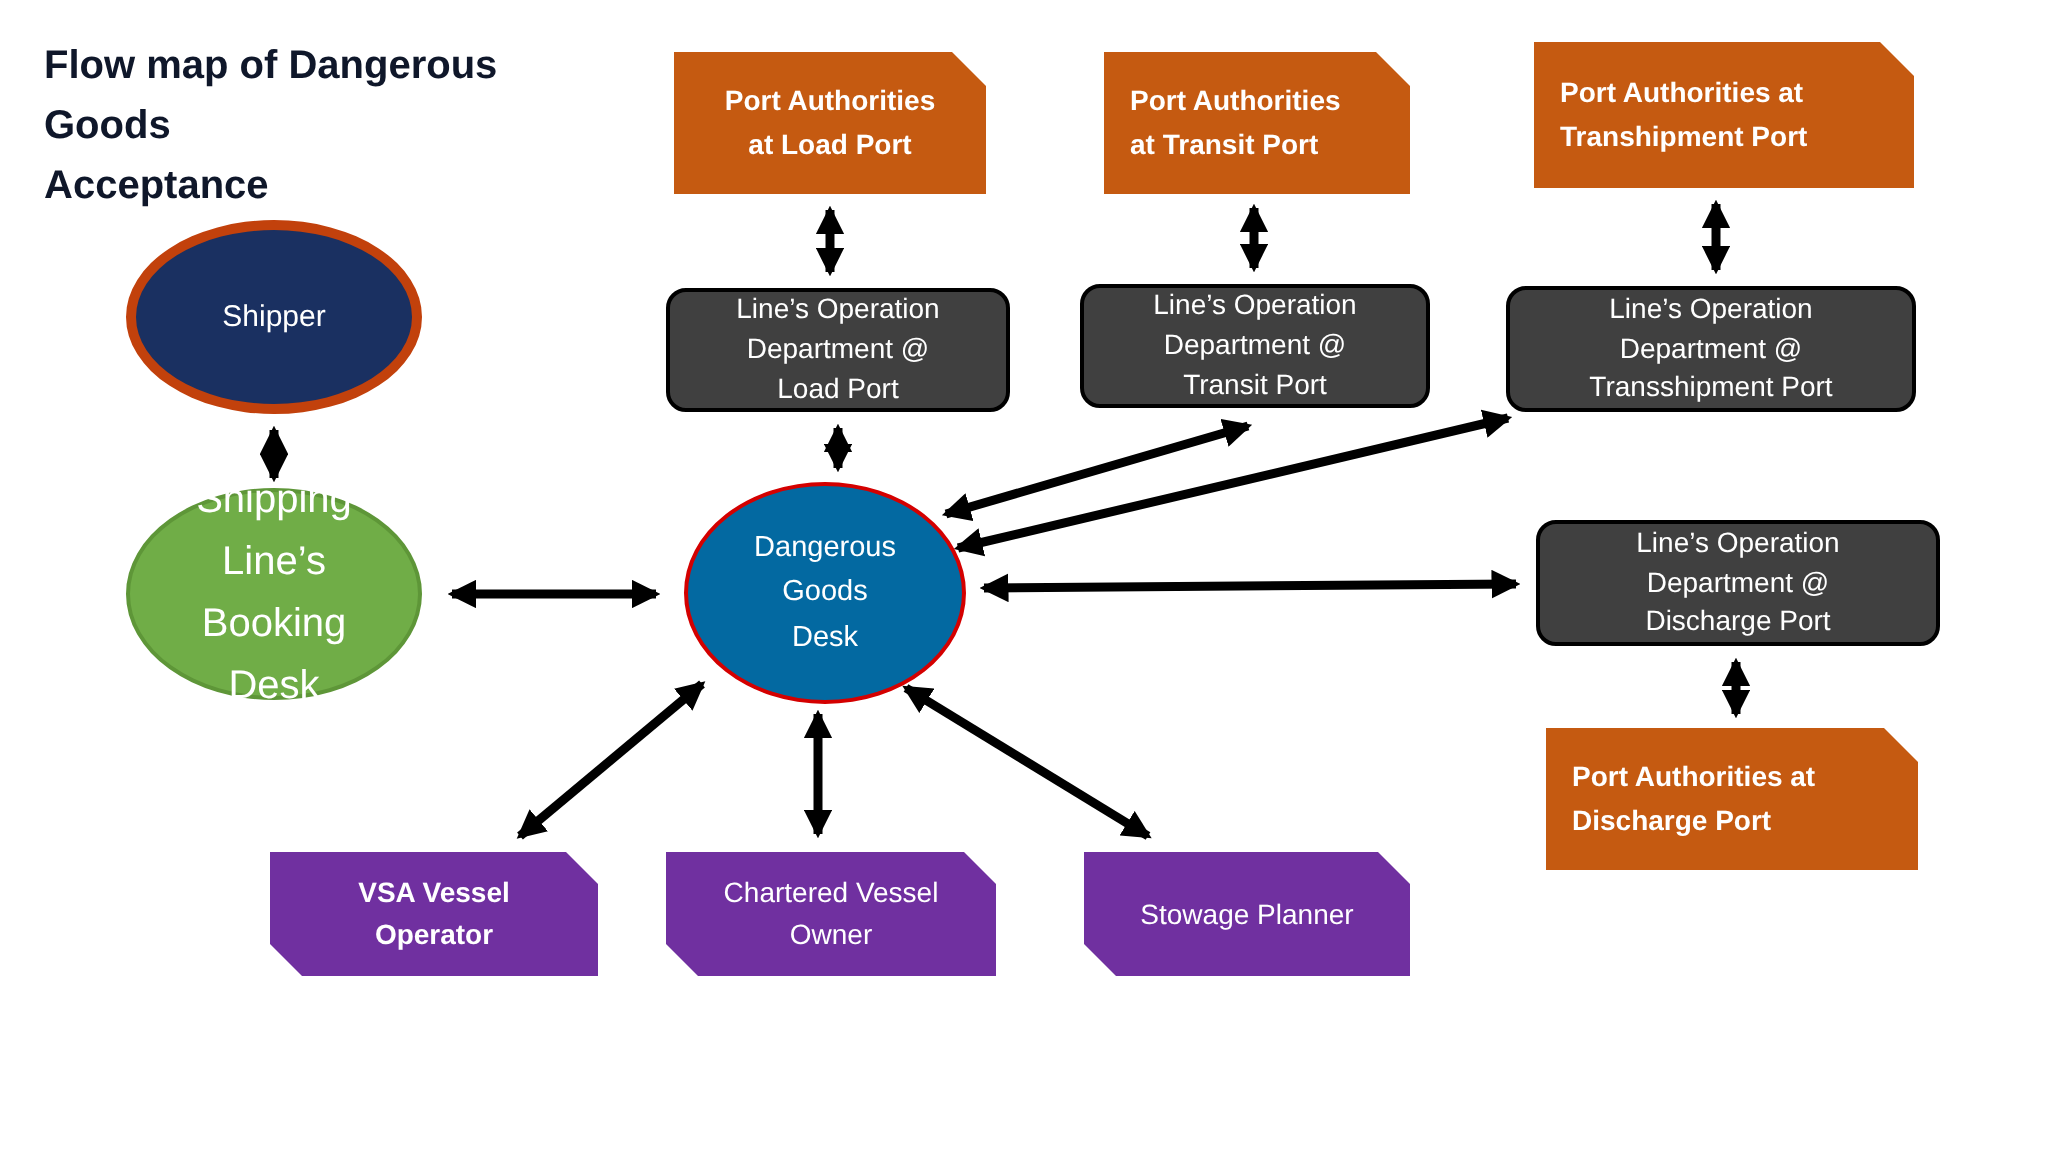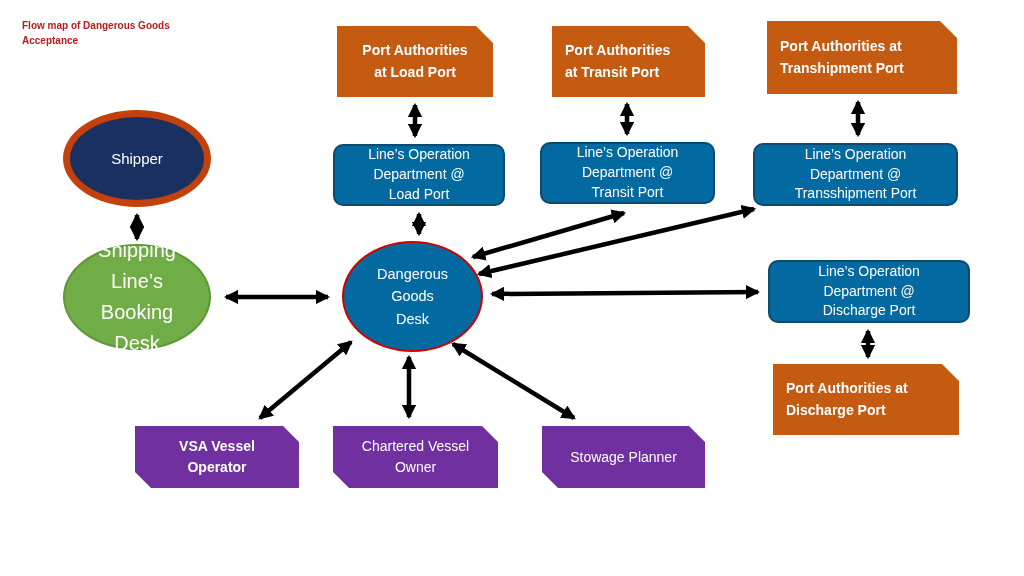--- a/index.html
+++ b/index.html
@@ -8,64 +8,64 @@
     width: 1024px;
     height: 576px;
     background: #ffffff;
     font-family: "Liberation Sans", sans-serif;
     overflow: hidden;
   }
   .title {
     position: absolute;
     left: 22px; top: 18px;
     width: 270px;
-    font-size: 10px;
+    font-size: 20px;
     font-weight: bold;
-    color: #b91c1c;
+    color: #0f172a;
     line-height: 1.5;
     white-space: pre-line;
   }
   .node {
     position: absolute;
     display: flex;
     align-items: center;
     justify-content: center;
     box-sizing: border-box;
     color: #ffffff;
   }
   .node-label {
     white-space: pre-line;
     text-align: center;
     width: 100%;
   }
   
   .ellipse { border-radius: 50%; }
   .blue-box {
-    background: #0369a1;
-    border: 2px solid #0c4a6e;
+    background: #404040;
+    border: 2px solid #000000;
     border-radius: 10px;
     font-size: 14px;
     line-height: 1.42;
   }
   .orange-box {
     background: #c55a11;
     font-size: 14px;
     font-weight: bold;
     line-height: 1.55;
     clip-path: polygon(0 0, calc(100% - 17px) 0, 100% 17px, 100% 100%, 0 100%);
   }
   .orange-box.left-text .node-label { text-align: left; padding-left: 13px; }
   .purple-box {
     background: #7030a0;
     font-size: 14px;
     line-height: 1.5;
     clip-path: polygon(0 0, calc(100% - 16px) 0, 100% 16px, 100% 100%, 16px 100%, 0 calc(100% - 16px));
   }
   
-  #n-shipper   { left: 63px;  top: 110px; width: 148px; height: 97px;  background: #1a3061; border: 7px solid #c2410c; font-size: 15px; }
+  #n-shipper   { left: 63px;  top: 110px; width: 148px; height: 97px;  background: #1a3061; border: 5px solid #c2410c; font-size: 15px; }
   #n-booking   { left: 63px;  top: 244px; width: 148px; height: 106px; background: #70ad47; border: 2px solid #5e9638; font-size: 20px; line-height: 1.55; }
   #n-dgdesk    { left: 342px; top: 241px; width: 141px; height: 111px; background: #0369a1; border: 2px solid #d40000; font-size: 14.5px; line-height: 1.55; }
   #n-o-load      { left: 337px; top: 26px;  width: 156px; height: 71px; }
   #n-o-transit   { left: 552px; top: 26px;  width: 153px; height: 71px; }
   #n-o-tranship  { left: 767px; top: 21px;  width: 190px; height: 73px; }
   #n-o-discharge { left: 773px; top: 364px; width: 186px; height: 71px; }
   #n-b-load      { left: 333px; top: 144px; width: 172px; height: 62px; }
   #n-b-transit   { left: 540px; top: 142px; width: 175px; height: 62px; }
   #n-b-tranship  { left: 753px; top: 143px; width: 205px; height: 63px; }
   #n-b-discharge { left: 768px; top: 260px; width: 202px; height: 63px; }

